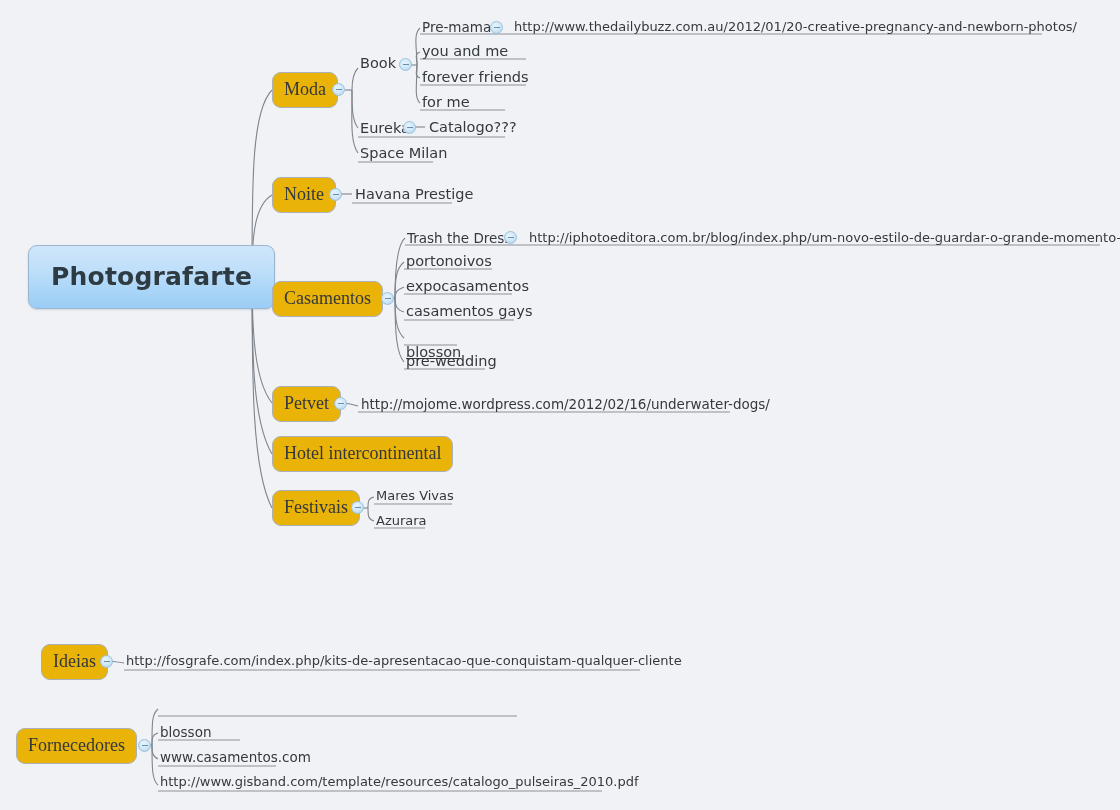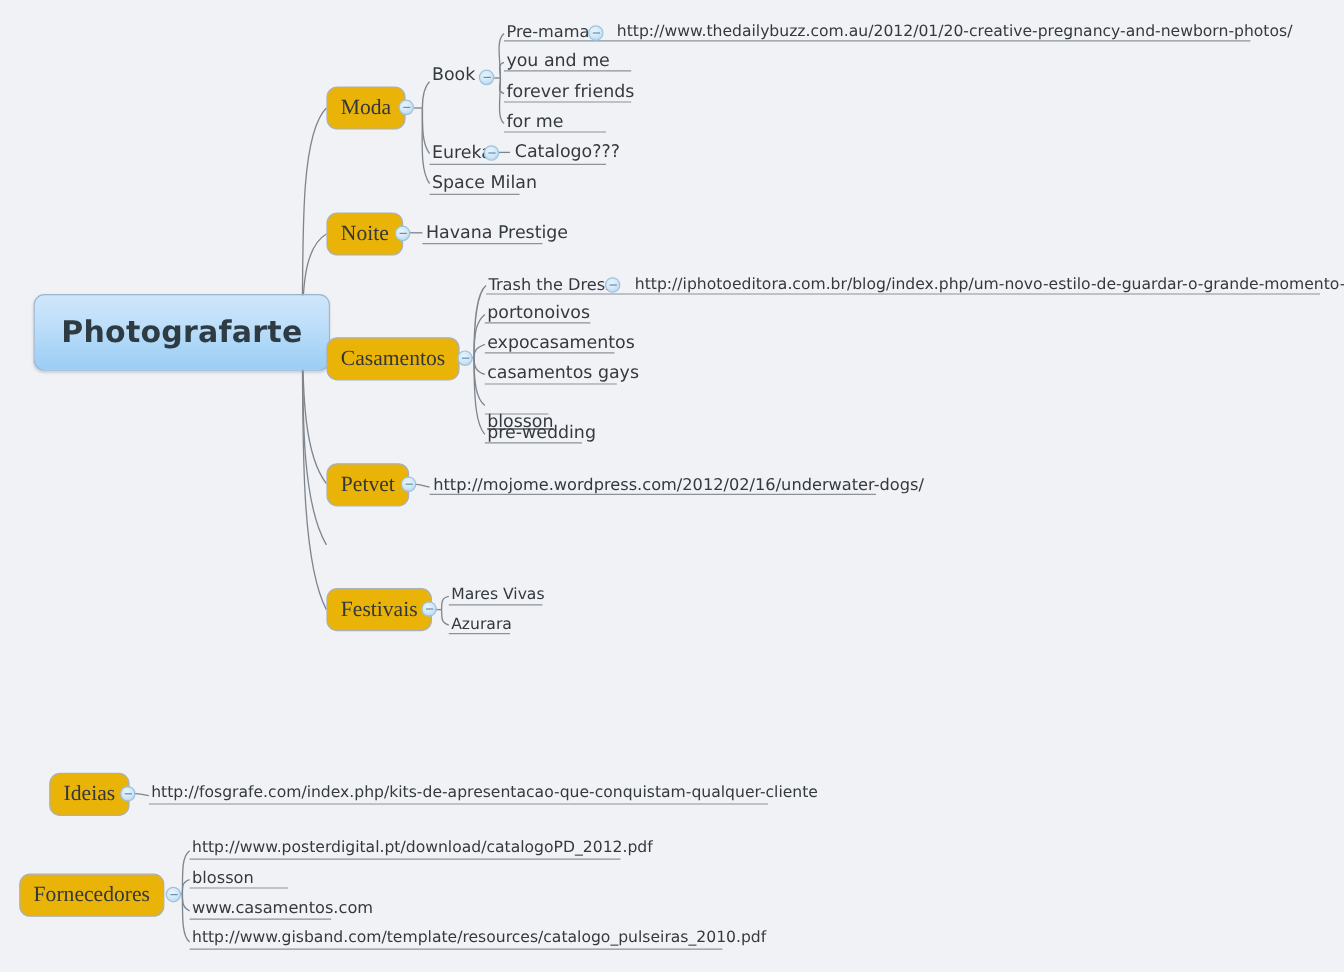--- a/index.html
+++ b/index.html
@@ -273,20 +273,23 @@
   </div>
 
   <div class="node boxed" style="left:272px; top:386px;">
     <span>Petvet</span>
   </div>
   <div class="toggle" style="left:334px; top:397px;"></div>
   <div class="node plain s14" style="left:357px; top:395px;">
     <span>http://mojome.wordpress.com/2012/02/16/underwater-dogs/</span>
   </div>
 
+  <div class="node boxed" style="left:272px; top:436px;">
+    <span>Hotel intercontinental</span>
+  </div>
 
   <div class="node boxed" style="left:272px; top:490px;">
     <span>Festivais</span>
   </div>
   <div class="toggle" style="left:351px; top:501px;"></div>
   <div class="node plain s13" style="left:372px; top:487px;">
     <span>Mares Vivas</span>
   </div>
   <div class="node plain s13" style="left:372px; top:512px;">
     <span>Azurara</span>
@@ -298,23 +301,20 @@
   <div class="toggle" style="left:100px; top:655px;"></div>
   <div class="node plain s13" style="left:122px; top:652px;">
     <span>http://fosgrafe.com/index.php/kits-de-apresentacao-que-conquistam-qualquer-cliente</span>
   </div>
 
   <div class="node boxed" style="left:16px; top:728px;">
     <span>Fornecedores</span>
   </div>
   <div class="toggle" style="left:138px; top:739px;"></div>
 
-  <div class="node plain s13" style="left:156px; top:698px;">
-    <span>http://www.posterdigital.pt/download/catalogoPD_2012.pdf</span>
-  </div>
   <div class="node plain s14" style="left:156px; top:723px;">
     <span>blosson</span>
   </div>
   <div class="node plain s14" style="left:156px; top:748px;">
     <span>www.casamentos.com</span>
   </div>
   <div class="node plain s13" style="left:156px; top:773px;">
     <span>http://www.gisband.com/template/resources/catalogo_pulseiras_2010.pdf</span>
   </div>
 

